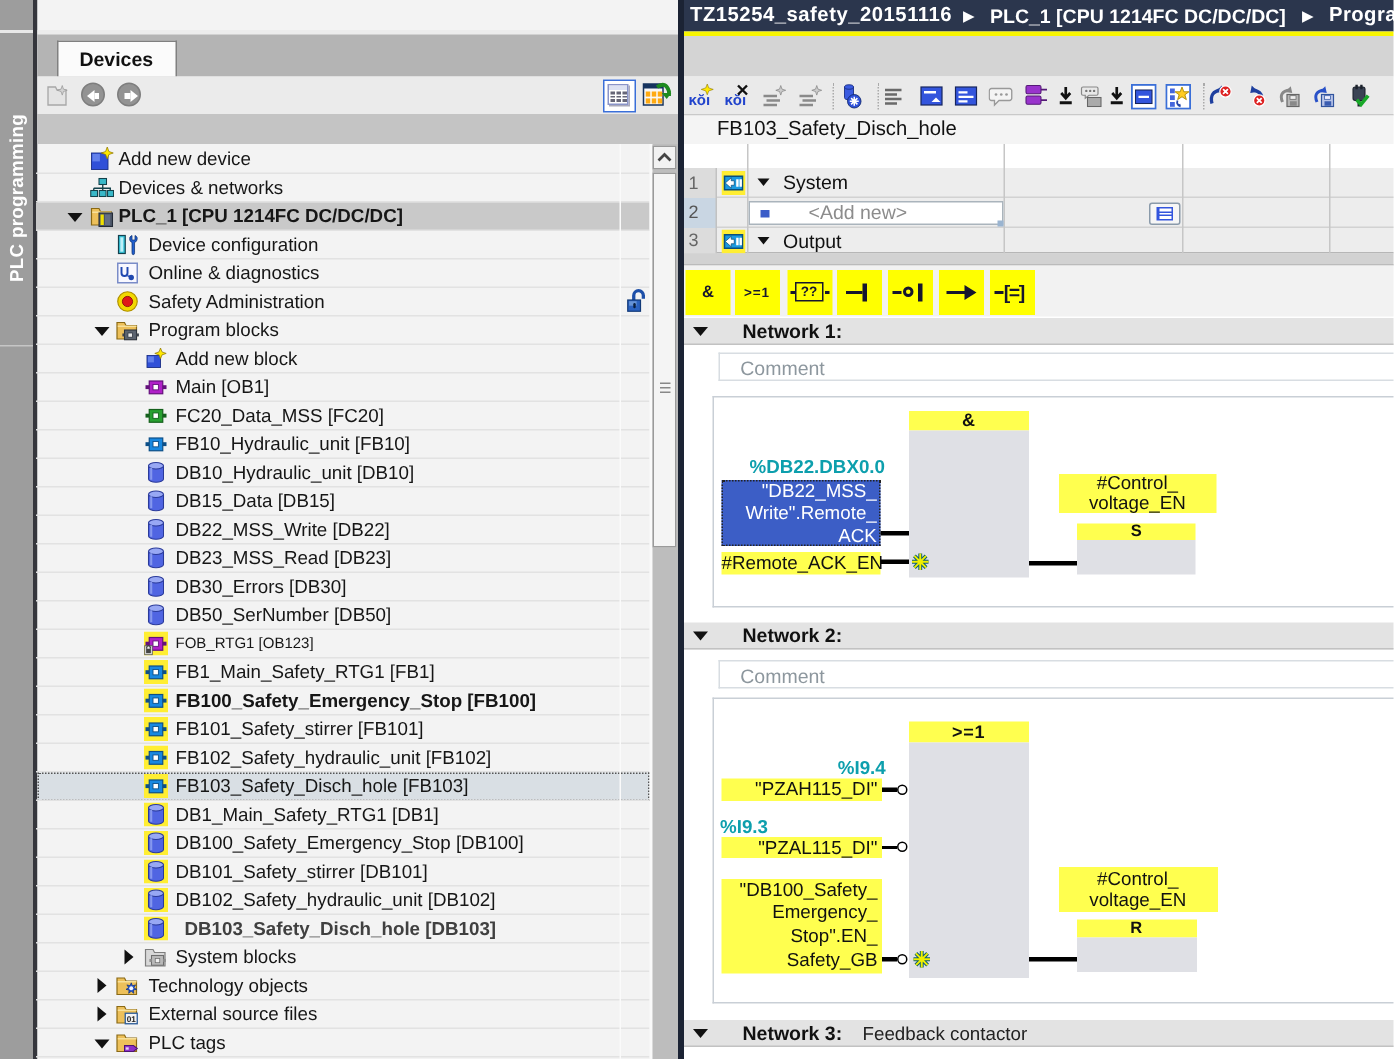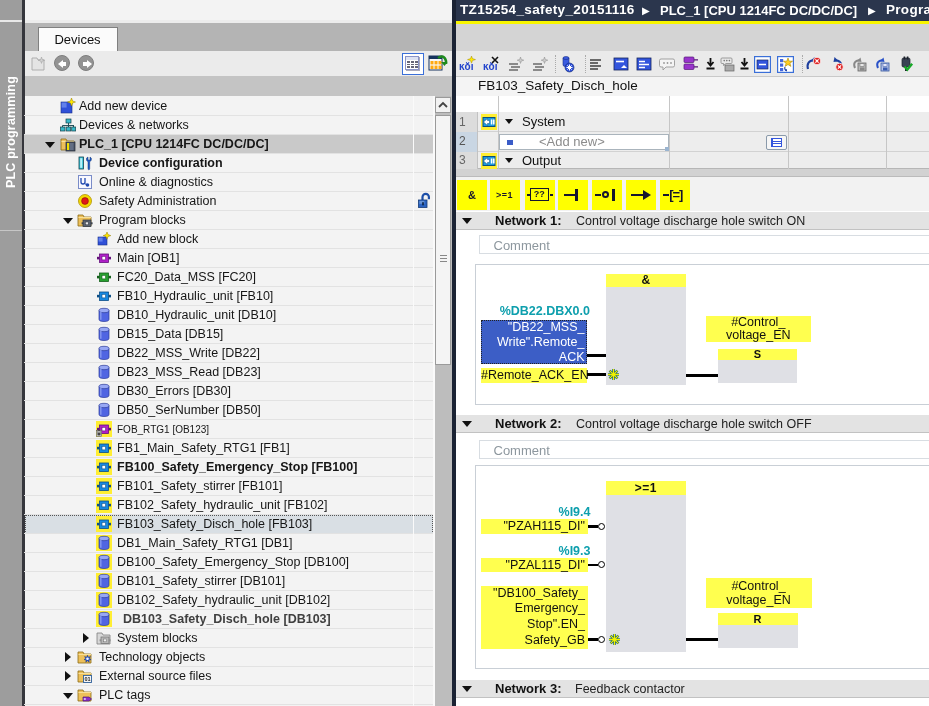--- a/index.html
+++ b/index.html
@@ -12,21 +12,21 @@
 <div class="abs" style="left:11px;top:116px;width:0;height:0">
     <div style="position:absolute;transform:rotate(-90deg);transform-origin:0 0;left:-7px;top:72px;width:160px;font-size:12.5px;font-weight:bold;color:#fff;white-space:nowrap;letter-spacing:0.2px">PLC programming</div>
   </div>
 <div class="abs" style="left:0;top:229.5px;width:22px;height:1.5px;background:#c6c6c6"></div>
 
 <div class="abs" style="left:22px;top:0;width:2.5px;height:706px;background:#35363c"></div>
 
 <div class="abs" style="left:24.5px;top:0;width:427px;height:706px;background:#f3f3f3">
   <div class="abs" style="left:0;top:19.5px;width:427px;height:3.5px;background:#ececec"></div>
   <div class="abs" style="left:0;top:23px;width:427px;height:28px;background:#b4b4b4"></div>
-  <div class="abs" style="left:13px;top:26.5px;width:80px;height:24.5px;background:#fbfbfb;border:1px solid #808080;border-bottom:none;text-align:center;line-height:24px;font-size:13px;font-weight:normal;color:#111">Devices</div>
+  <div class="abs" style="left:13px;top:26.5px;width:80px;height:24.5px;background:#fbfbfb;border:1px solid #808080;border-bottom:none;text-align:center;line-height:24px;font-size:13px;font-weight:bold;color:#111">Devices</div>
   <div class="abs" style="left:0;top:51px;width:427px;height:25px;background:#ebebeb"></div>
 
   <svg class="abs" style="left:6.5px;top:56px" width="15" height="15" viewBox="0 0 15 15">
       <path d="M1 3 L1 14 L13 14 L13 4 L7 4 L6 2 L1 2 Z" fill="#e4e4e4" stroke="#a8a8a8" stroke-width="0.9"></path>
       <path d="M10.5 1 L11.3 3.4 L13.8 4.2 L11.3 5 L10.5 7.4 L9.7 5 L7.2 4.2 L9.7 3.4 Z" fill="#d2d2d2" stroke="#9a9a9a" stroke-width="0.5"></path>
     </svg>
   <div class="abs" style="left:29px;top:54.5px;width:16.5px;height:16.5px;border-radius:50%;background:#939393;border:1px solid #7e7e7e">
     <div class="abs" style="left:3px;top:4.2px;width:0;height:0;border-top:4px solid transparent;border-bottom:4px solid transparent;border-right:5.5px solid #fff"></div>
     <div class="abs" style="left:8px;top:6.2px;width:3.5px;height:4px;background:#fff"></div>
   </div>
@@ -88,21 +88,21 @@
     <rect x="7" y="7" width="2.2" height="7" fill="#f0e000"></rect>
     <rect x="10" y="7" width="3.5" height="7" fill="#636e84"></rect>
   </svg>
 <div class="abs" style="left:79px;top:135px;height:19px;line-height:19px;font-size:12.5px;font-weight:bold;color:#161616;white-space:nowrap">PLC_1 [CPU 1214FC DC/DC/DC]</div>
 <div class="abs" style="left:24px;top:172px;width:409px;height:1px;background:#e2e2e2"></div>
 <svg class="abs" style="left:77px;top:155px" width="16" height="16" viewBox="0 0 16 16">
     <rect x="2" y="2" width="4.5" height="12" fill="#35c3d8" stroke="#14414e" stroke-width="0.8"></rect>
     <rect x="3.2" y="3.2" width="2" height="9.6" fill="#bdf0f8"></rect>
     <path d="M9.5 5 Q9 2.5 11 2 L11 5 L13 5 L13 2 Q15 2.8 14.3 5 Q14 6.2 12.7 6.6 L12.7 13.5 Q12.7 14.8 11.8 14.8 Q11 14.8 11 13.5 L11 6.6 Q9.8 6.2 9.5 5 Z" fill="#1f5fd0" stroke="#0f3070" stroke-width="0.5"></path>
   </svg>
-<div class="abs" style="left:99px;top:154px;height:19px;line-height:19px;font-size:12.5px;font-weight:bold;color:#161616;white-space:nowrap">Device configuration</div>
+<div class="abs" style="left:99px;top:154px;height:19px;line-height:19px;font-size:12.5px;font-weight:normal;color:#161616;white-space:nowrap">Device configuration</div>
 <div class="abs" style="left:24px;top:191px;width:409px;height:1px;background:#e2e2e2"></div>
 <svg class="abs" style="left:77px;top:174px" width="16" height="16" viewBox="0 0 16 16">
     <rect x="1.5" y="1.5" width="13" height="13" fill="#f8f8ff" stroke="#7a8cc8" stroke-width="1"></rect>
     <path d="M4 4 L4 8 Q4 10 6 10 Q8 10 8 8 L8 4" stroke="#2048b0" stroke-width="1.3" fill="none"></path>
     <circle cx="10.5" cy="11" r="1.8" fill="#2048b0"></circle>
     <path d="M8 10 Q10.5 10 10.5 11" stroke="#2048b0" stroke-width="1" fill="none"></path>
   </svg>
 <div class="abs" style="left:99px;top:173px;height:19px;line-height:19px;font-size:12.5px;font-weight:normal;color:#161616;white-space:nowrap">Online &amp; diagnostics</div>
 <div class="abs" style="left:24px;top:210px;width:409px;height:1px;background:#e2e2e2"></div>
 <svg class="abs" style="left:77px;top:193px" width="16" height="16" viewBox="0 0 16 16">
@@ -567,21 +567,20 @@
     <span style="position:absolute;left:17px;top:10.5px;width:0;height:0;border-top:5px solid transparent;border-bottom:5px solid transparent;border-left:8px solid #16162e"></span>
   </div>
 <div class="abs" style="left:660.2px;top:179.5px;width:30px;height:30px;background:#ffff00">
     <span style="position:absolute;left:3px;top:14px;width:6px;height:2.5px;background:#16162e"></span>
     <span style="position:absolute;left:9px;top:6px;width:18px;height:18px;line-height:18px;font-size:13px;font-weight:bold;color:#16162e;letter-spacing:-1px">[=]</span>
   </div>
 
 <div class="abs" style="left:456px;top:211.5px;width:473px;height:18px;background:#e3e3e3;border-bottom:1px solid #c2c2c2">
 <div class="abs" style="left:6px;top:6px;width:0;height:0;border-left:5.5px solid transparent;border-right:5.5px solid transparent;border-top:6.5px solid #111"></div>
 <div class="abs" style="left:39px;top:0;height:18px;line-height:18px;font-size:13px;font-weight:bold;color:#111">Network 1:</div>
-<div class="abs" style="left:120px;top:0;height:18px;line-height:18px;font-size:12.5px;color:#222">Control voltage discharge hole switch ON</div>
 </div>
 <div class="abs" style="left:478.5px;top:234.5px;width:450.5px;height:19px;background:#fff;border:1px solid #d8dde2;border-right:none">
 <div class="abs" style="left:14px;top:0;height:19px;line-height:19px;font-size:13px;color:#8d979e">Comment</div>
 </div>
 <div class="abs" style="left:475px;top:264px;width:454px;height:141px;border:1px solid #c9cfd6;border-right:none;background:#fff"></div>
 <div class="abs" style="left:605.5px;top:273.5px;width:80.5px;height:13px;background:#ffff4f;text-align:center;line-height:13px;font-size:12px;font-weight:bold;color:#111">&amp;</div>
 <div class="abs" style="left:605.5px;top:286.5px;width:80.5px;height:98.5px;background:#dfe0e5"></div>
 <div class="abs" style="left:480px;top:304px;width:110px;text-align:right;font-size:12.5px;font-weight:bold;color:#0d9fad;white-space:nowrap">%DB22.DBX0.0</div>
 <div class="abs" style="left:481px;top:319.5px;width:105.5px;height:44.5px;background:#3c5ec6;outline:1px dotted #222;outline-offset:-1px;color:#fff;font-size:12.5px;line-height:15px;text-align:right;padding-right:2px">"DB22_MSS_<br>Write".Remote_<br>ACK</div>
 <div class="abs" style="left:481px;top:367.5px;width:105.5px;height:15.5px;background:#ffff4f;color:#111;font-size:12.5px;line-height:15.5px;text-align:right;padding-right:2px;white-space:nowrap">#Remote_ACK_EN</div>
@@ -596,33 +595,32 @@
       <path d="M6.5 1 V12 M1 6.5 H12 M2.6 2.6 L10.4 10.4 M10.4 2.6 L2.6 10.4"></path>
     </g>
   </svg>
 <div class="abs" style="left:705.5px;top:315.5px;width:105.5px;height:26px;background:#ffff4f;color:#111;font-size:12.5px;line-height:13px;text-align:center">#Control_<br>voltage_EN</div>
 <div class="abs" style="left:718px;top:348.5px;width:79px;height:11.5px;background:#ffff4f;text-align:center;line-height:11.5px;font-size:11px;font-weight:bold;color:#111">S</div>
 <div class="abs" style="left:718px;top:360px;width:79px;height:22.5px;background:#dfe0e5"></div>
 
 <div class="abs" style="left:456px;top:414.5px;width:473px;height:18px;background:#e3e3e3;border-bottom:1px solid #c2c2c2">
 <div class="abs" style="left:6px;top:6px;width:0;height:0;border-left:5.5px solid transparent;border-right:5.5px solid transparent;border-top:6.5px solid #111"></div>
 <div class="abs" style="left:39px;top:0;height:18px;line-height:18px;font-size:13px;font-weight:bold;color:#111">Network 2:</div>
-<div class="abs" style="left:120px;top:0;height:18px;line-height:18px;font-size:12.5px;color:#222">Control voltage discharge hole switch OFF</div>
 </div>
 <div class="abs" style="left:478.5px;top:440px;width:450.5px;height:19px;background:#fff;border:1px solid #d8dde2;border-right:none">
 <div class="abs" style="left:14px;top:0;height:19px;line-height:19px;font-size:13px;color:#8d979e">Comment</div>
 </div>
 <div class="abs" style="left:475px;top:465px;width:454px;height:204px;border:1px solid #c9cfd6;border-right:none;background:#fff"></div>
 <div class="abs" style="left:605.5px;top:480.5px;width:80.5px;height:14.5px;background:#ffff4f;text-align:center;line-height:14.5px;font-size:12px;font-weight:bold;color:#111;letter-spacing:0.5px">&gt;=1</div>
 <div class="abs" style="left:605.5px;top:495px;width:80.5px;height:156.5px;background:#dfe0e5"></div>
 <div class="abs" style="left:480px;top:504.5px;width:110.5px;text-align:right;font-size:12.5px;font-weight:bold;color:#0d9fad;white-space:nowrap">%I9.4</div>
 <div class="abs" style="left:480.5px;top:519px;width:107.5px;height:15px;background:#ffff4f;color:#111;font-size:12.5px;line-height:15px;text-align:right;padding-right:3px;white-space:nowrap">"PZAH115_DI"</div>
 <div class="abs" style="left:588px;top:525px;width:10px;height:2.5px;background:#000"></div>
 <div class="abs" style="left:597.5px;top:522.8px;width:7px;height:7px;border:1.6px solid #000;border-radius:50%;background:#fff"></div>
-<div class="abs" style="left:480px;top:543.5px;width:110.5px;text-align:right;font-size:12.5px;font-weight:bold;color:#0d9fad;white-space:nowrap">%I9.3</div>
+<div class="abs" style="left:480px;top:543.5px;width:110.5px;font-size:12.5px;font-weight:bold;color:#0d9fad;white-space:nowrap">%I9.3</div>
 <div class="abs" style="left:480.5px;top:557.5px;width:107.5px;height:14.5px;background:#ffff4f;color:#111;font-size:12.5px;line-height:14.5px;text-align:right;padding-right:3px;white-space:nowrap">"PZAL115_DI"</div>
 <div class="abs" style="left:588px;top:563.5px;width:10px;height:2.5px;background:#000"></div>
 <div class="abs" style="left:597.5px;top:561.3px;width:7px;height:7px;border:1.6px solid #000;border-radius:50%;background:#fff"></div>
 <div class="abs" style="left:480.5px;top:585.5px;width:107.5px;height:63.5px;background:#ffff4f;color:#111;font-size:12.5px;line-height:15.9px;text-align:right;padding-right:3px">"DB100_Safety_<br>Emergency_<br>Stop".EN_<br>Safety_GB</div>
 <div class="abs" style="left:588px;top:638px;width:10px;height:2.5px;background:#000"></div>
 <div class="abs" style="left:597.5px;top:635.8px;width:7px;height:7px;border:1.6px solid #000;border-radius:50%;background:#fff"></div>
 <svg class="abs" style="left:608px;top:633px" width="13" height="13" viewBox="0 0 13 13">
     <g stroke="#0e5f70" stroke-width="2.6">
       <path d="M6.5 1 V12 M1 6.5 H12 M2.6 2.6 L10.4 10.4 M10.4 2.6 L2.6 10.4"></path>
     </g>

